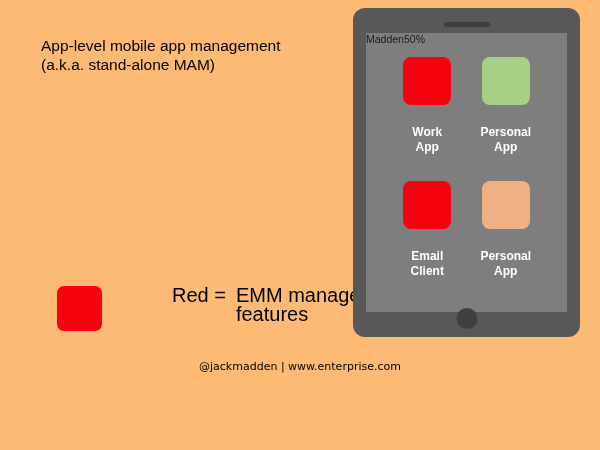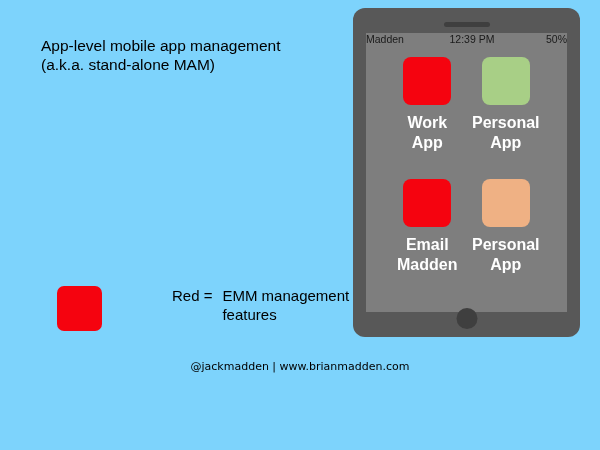--- a/index.html
+++ b/index.html
@@ -11,21 +11,21 @@
     width: 600px;
     height: 450px;
     background: #ffffff;
     font-family: "Liberation Sans", sans-serif;
     overflow: hidden;
   }
   #canvas {
     position: relative;
     width: 600px;
     height: 450px;
-    background: #7dd3fc;
+    background: #fdba74;
   }
 
   
   .copy {
     position: absolute;
     left: 41px;
     top: 36px;
     width: 290px;
     color: #000000;
     font-size: 15.5px;
@@ -48,21 +48,21 @@
   .legend-swatch {
     width: 45px;
     height: 45px;
     border-radius: 7px;
     background: #f5030f;
     flex: 0 0 auto;
   }
   .legend-text {
     margin-left: 70px;
     color: #000000;
-    font-size: 15px;
+    font-size: 20px;
     line-height: 19px;
     display: flex;
     white-space: nowrap;
   }
   .legend-key { }
   .legend-value {
     margin-left: 10px;
     white-space: pre-line;
   }
 
@@ -155,25 +155,25 @@
     display: flex;
     flex-direction: column;
     align-items: center;
   }
   .app-tile {
     width: 48px;
     height: 48px;
     border-radius: 8px;
   }
   .app-label {
-    margin-top: 8px;
+    margin-top: 20px;
     color: #ffffff;
-    font-size: 16px;
+    font-size: 12px;
     font-weight: bold;
-    line-height: 20px;
+    line-height: 15px;
     text-align: center;
     white-space: pre-line;
   }
 </style>
 </head>
 <body>
 
 <div id="canvas">
 
   <div class="copy">
@@ -183,51 +183,50 @@
 
   <div class="legend">
     <div class="legend-swatch" style="background: rgb(245, 3, 15);"></div>
     <div class="legend-text">
       <span class="legend-key">Red =</span>
       <span class="legend-value">EMM management
 features</span>
     </div>
   </div>
 
-  <div class="credit">@jackmadden | www.brianmadden.com</div>
+  <div class="credit">@jackmadden | www.enterprise.com</div>
 
   <div class="phone" style="background: rgb(88, 88, 88);">
     <div class="phone-speaker"></div>
 
     <div class="phone-screen" style="background: rgb(126, 126, 126);">
 
       <div class="statusbar">
         <span class="status-carrier">Madden</span>
-        <span class="status-time">12:39 PM</span>
         <span class="status-battery">50%</span>
       </div>
 
       <div class="app-grid">
 
         <div class="app">
           <div class="app-tile" style="background: rgb(245, 3, 15);"></div>
           <div class="app-label">Work
 App</div>
         </div>
 
         <div class="app">
           <div class="app-tile" style="background: rgb(168, 207, 134);"></div>
           <div class="app-label">Personal
 App</div>
         </div>
 
         <div class="app">
           <div class="app-tile" style="background: rgb(245, 3, 15);"></div>
           <div class="app-label">Email
-Madden</div>
+Client</div>
         </div>
 
         <div class="app">
           <div class="app-tile" style="background: rgb(239, 177, 132);"></div>
           <div class="app-label">Personal
 App</div>
         </div>
 
       </div>
     </div>

